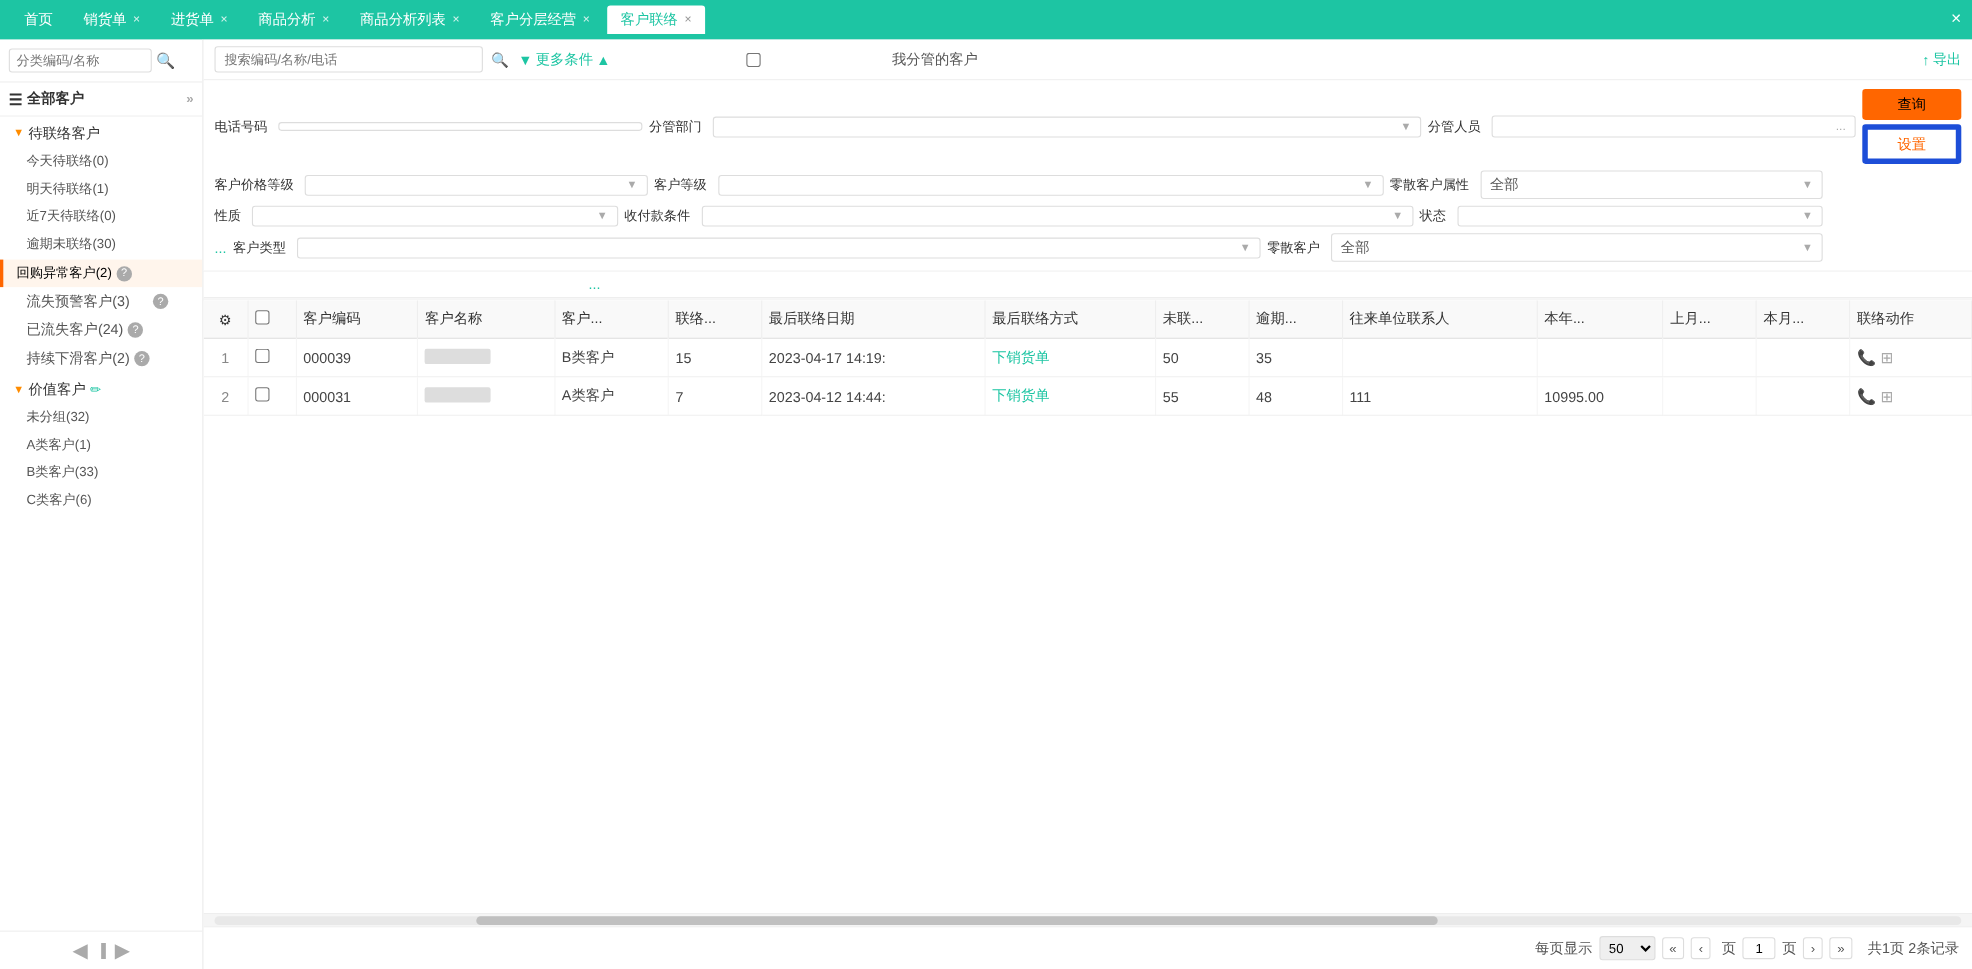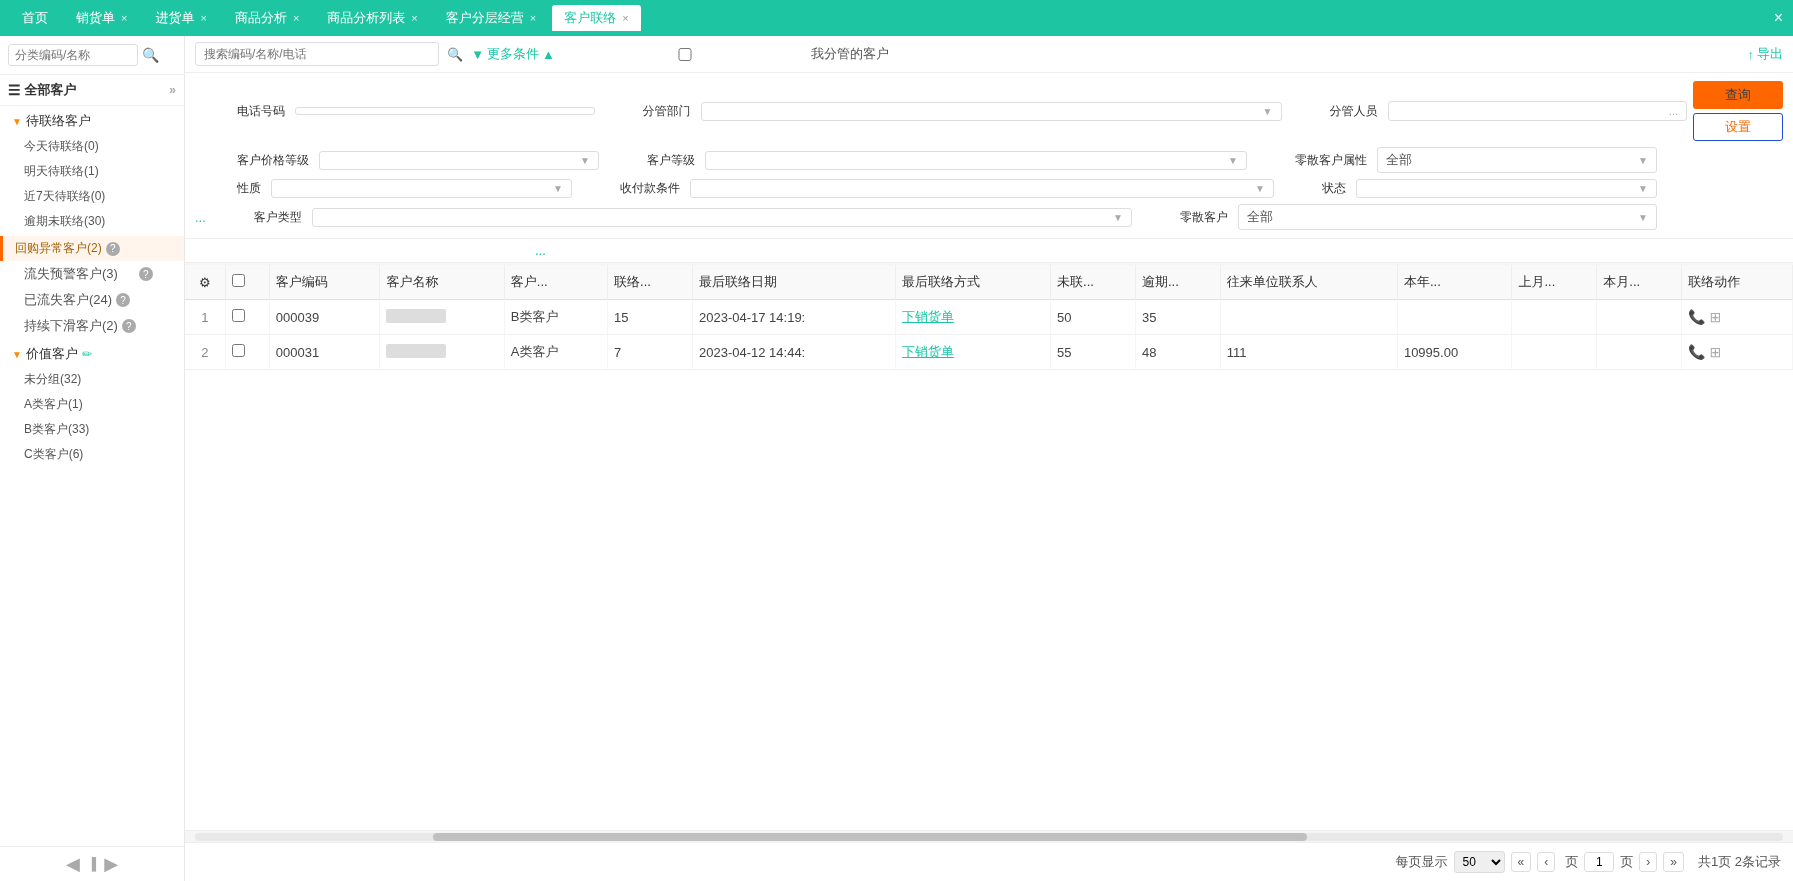--- a/index.html
+++ b/index.html
@@ -218,35 +218,34 @@
       color: #555;
       gap: 6px;
     }
     .filter-field .arrow { margin-left: auto; color: #aaa; font-size: 10px; }
     .filter-field.wide { min-width: 300px; flex: 2; }
     .filter-label {
       font-size: 12px;
       color: #333;
       white-space: nowrap;
       margin-right: 4px;
-      margin-left: 42px;
     }
     .btn-query {
       background: #ff6600;
-      color: #404040;
+      color: #000000;
       border: none;
       border-radius: 3px;
       padding: 5px 32px;
       cursor: pointer;
       font-size: 13px;
     }
     .btn-set {
       background: #fff;
       color: #ff6600;
-      border: 1px solid #1d4ed8;
+      border: 5px solid #1d4ed8;
       border-radius: 3px;
       padding: 4px 14px;
       cursor: pointer;
       font-size: 13px;
     }
     .action-btns {
       display: flex;
       flex-direction: column;
       gap: 4px;
       margin-left: auto;
@@ -306,21 +305,21 @@
     table th:first-child { width: 40px; text-align: center; }
     table td {
       padding: 8px 6px;
       border-bottom: 1px solid #f0f0f0;
       border-right: 1px solid #f5f5f5;
       color: #444;
       white-space: nowrap;
     }
     table td:first-child { text-align: center; color: #888; }
     .settings-icon-th { text-align: center !important; }
-    .link-text { color: #1dc5a3; text-decoration: underline; cursor: pointer; }
+    .link-text { color: #1dc5a3; cursor: pointer; }
     .col-actions { display: flex; gap: 4px; align-items: center; }
     .action-icon { color: #aaa; cursor: pointer; font-size: 14px; }
 
     
     .bottom-bar {
       background: #fff;
       border-top: 1px solid #eee;
       padding: 8px 12px;
       display: flex;
       align-items: center;
@@ -460,21 +459,21 @@
           <span>待联络客户</span>
         </div>
         <div class="sidebar-item">今天待联络(0)</div>
         <div class="sidebar-item">明天待联络(1)</div>
         <div class="sidebar-item">近7天待联络(0)</div>
         <div class="sidebar-item">逾期未联络(30)</div>
       </div>
 
       <div style="position:relative;">
         <div style="background:#fff5ec; border-left:3px solid #ff6600; padding:4px 8px 4px 12px; display:flex; align-items:center; gap:4px; cursor:pointer;">
-          <span style="color:#a16207; font-size:12px;">回购异常客户(2)</span>
+          <span style="color:#000000; font-size:12px;">回购异常客户(2)</span>
           <span class="info-icon">?</span>
         </div>
       </div>
       <div class="sidebar-item" style="display:flex; align-items:center; gap:21px;">
         <span>流失预警客户(3)</span>
         <span class="info-icon">?</span>
       </div>
       <div class="sidebar-item" style="display:flex; align-items:center; gap:4px;">
         <span>已流失客户(24)</span>
         <span class="info-icon">?</span>

